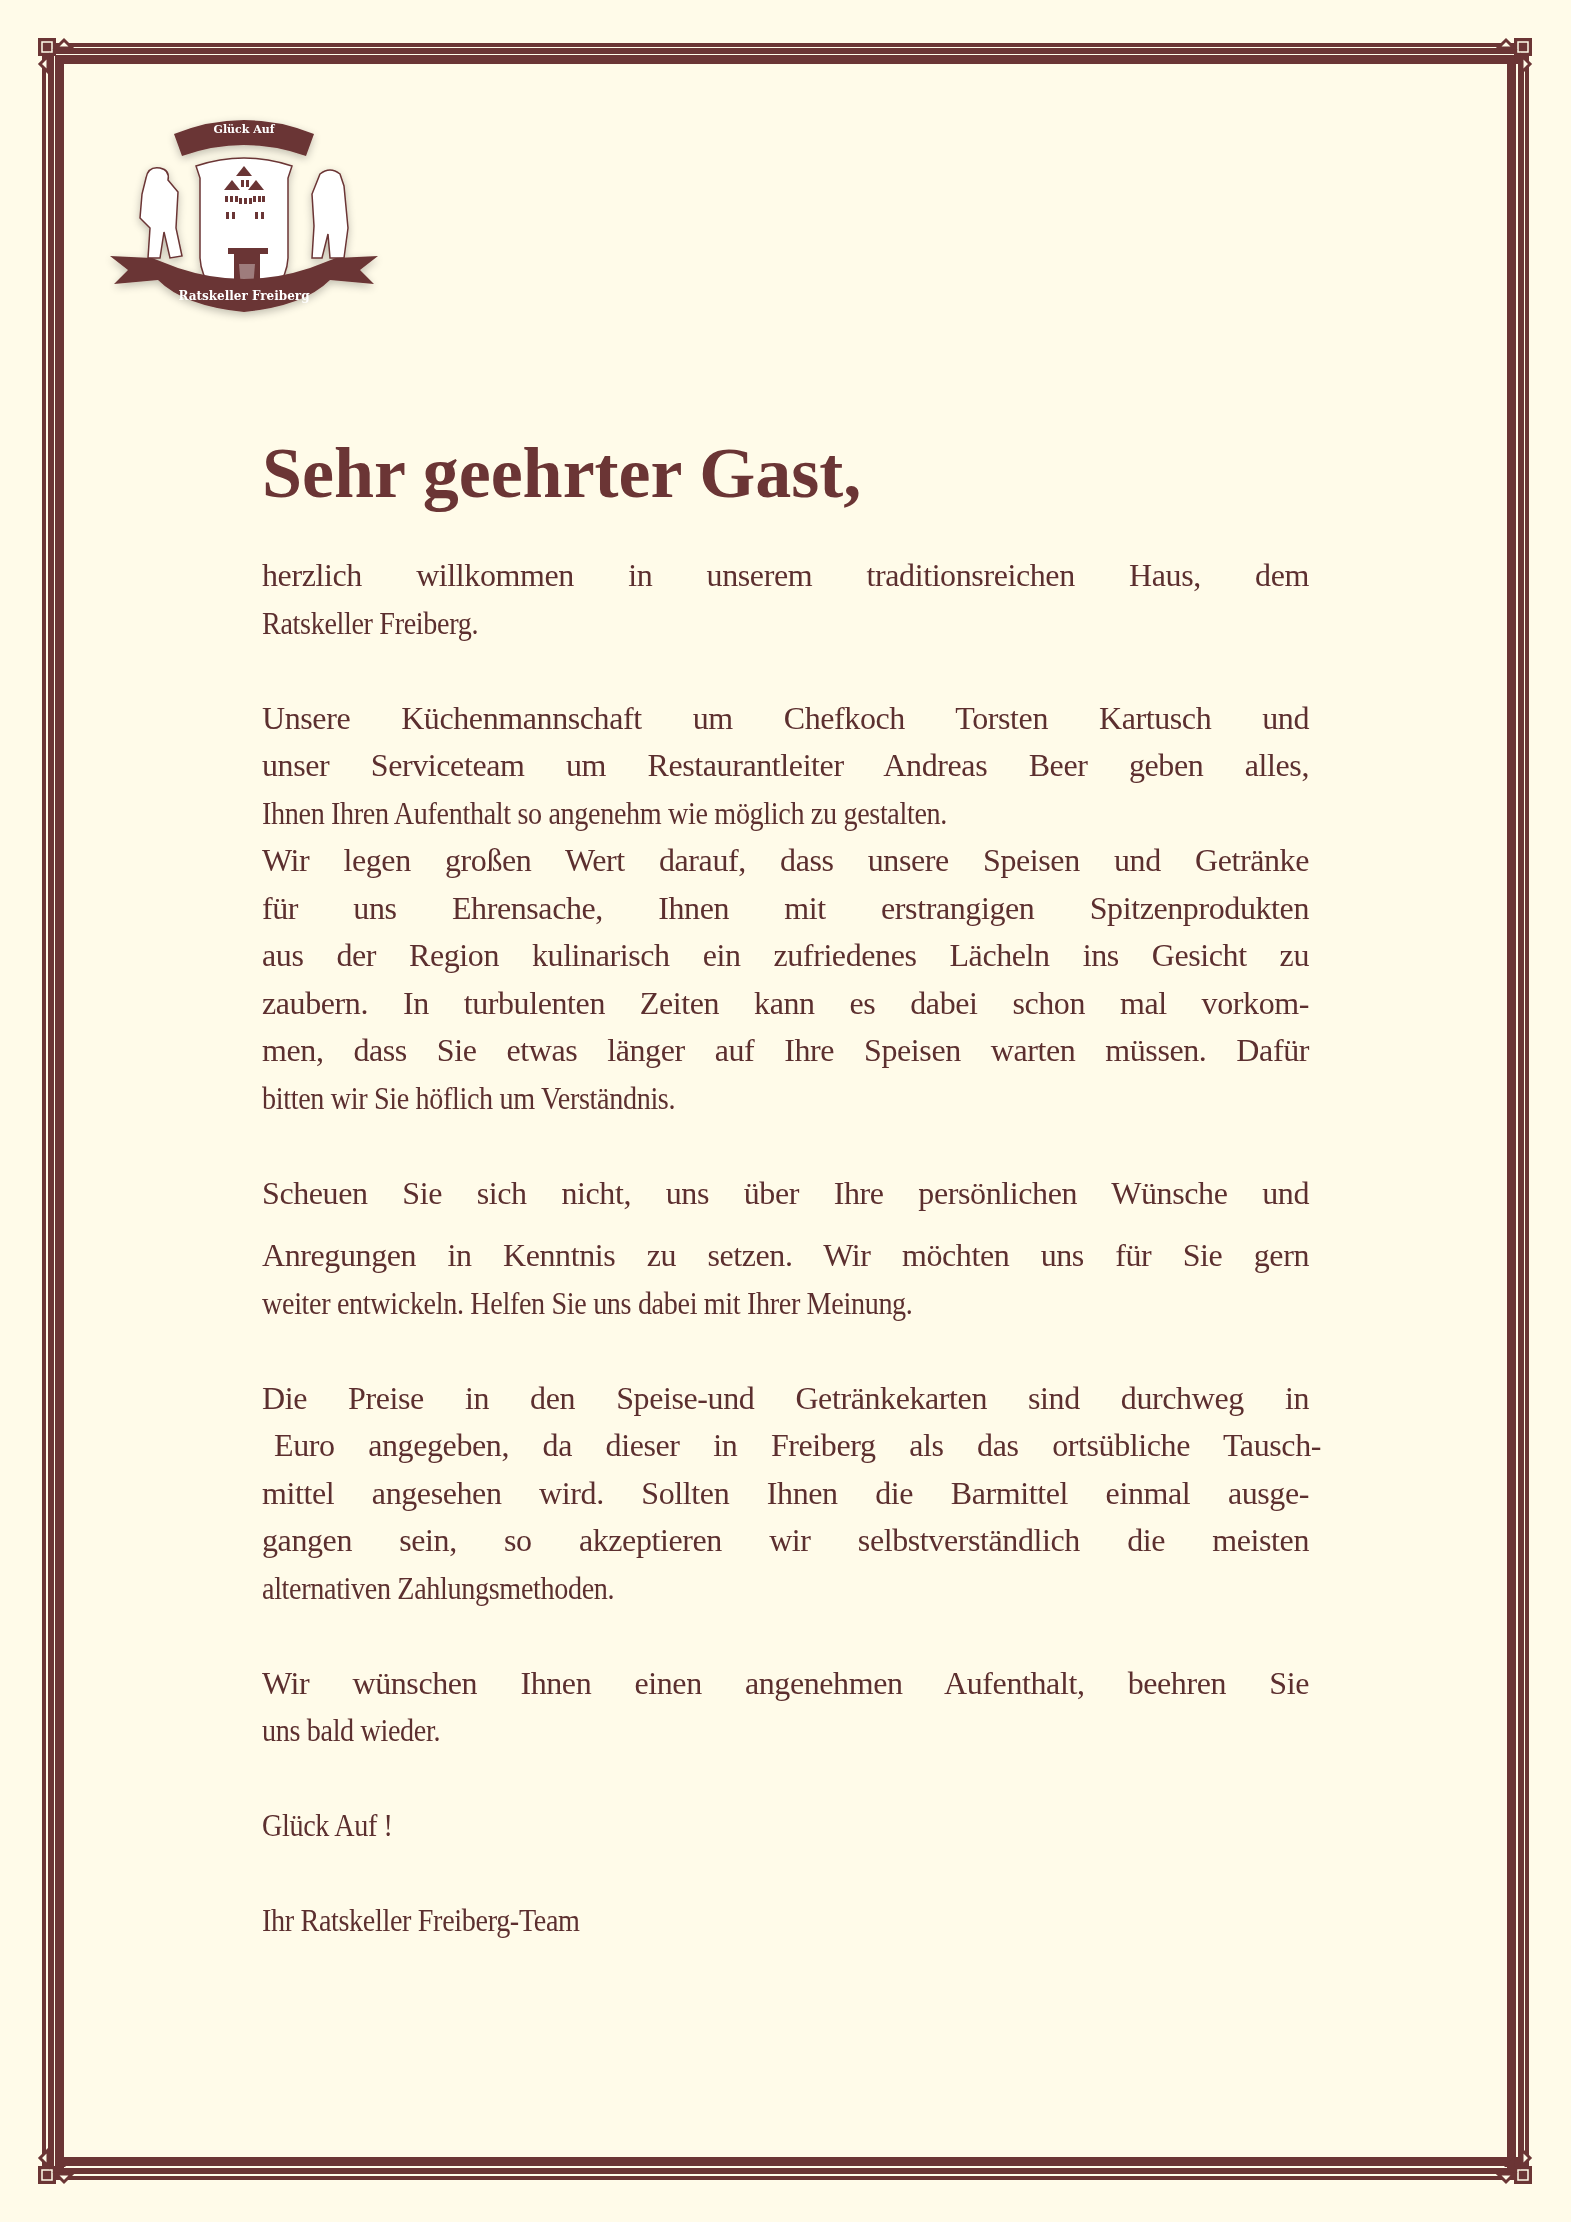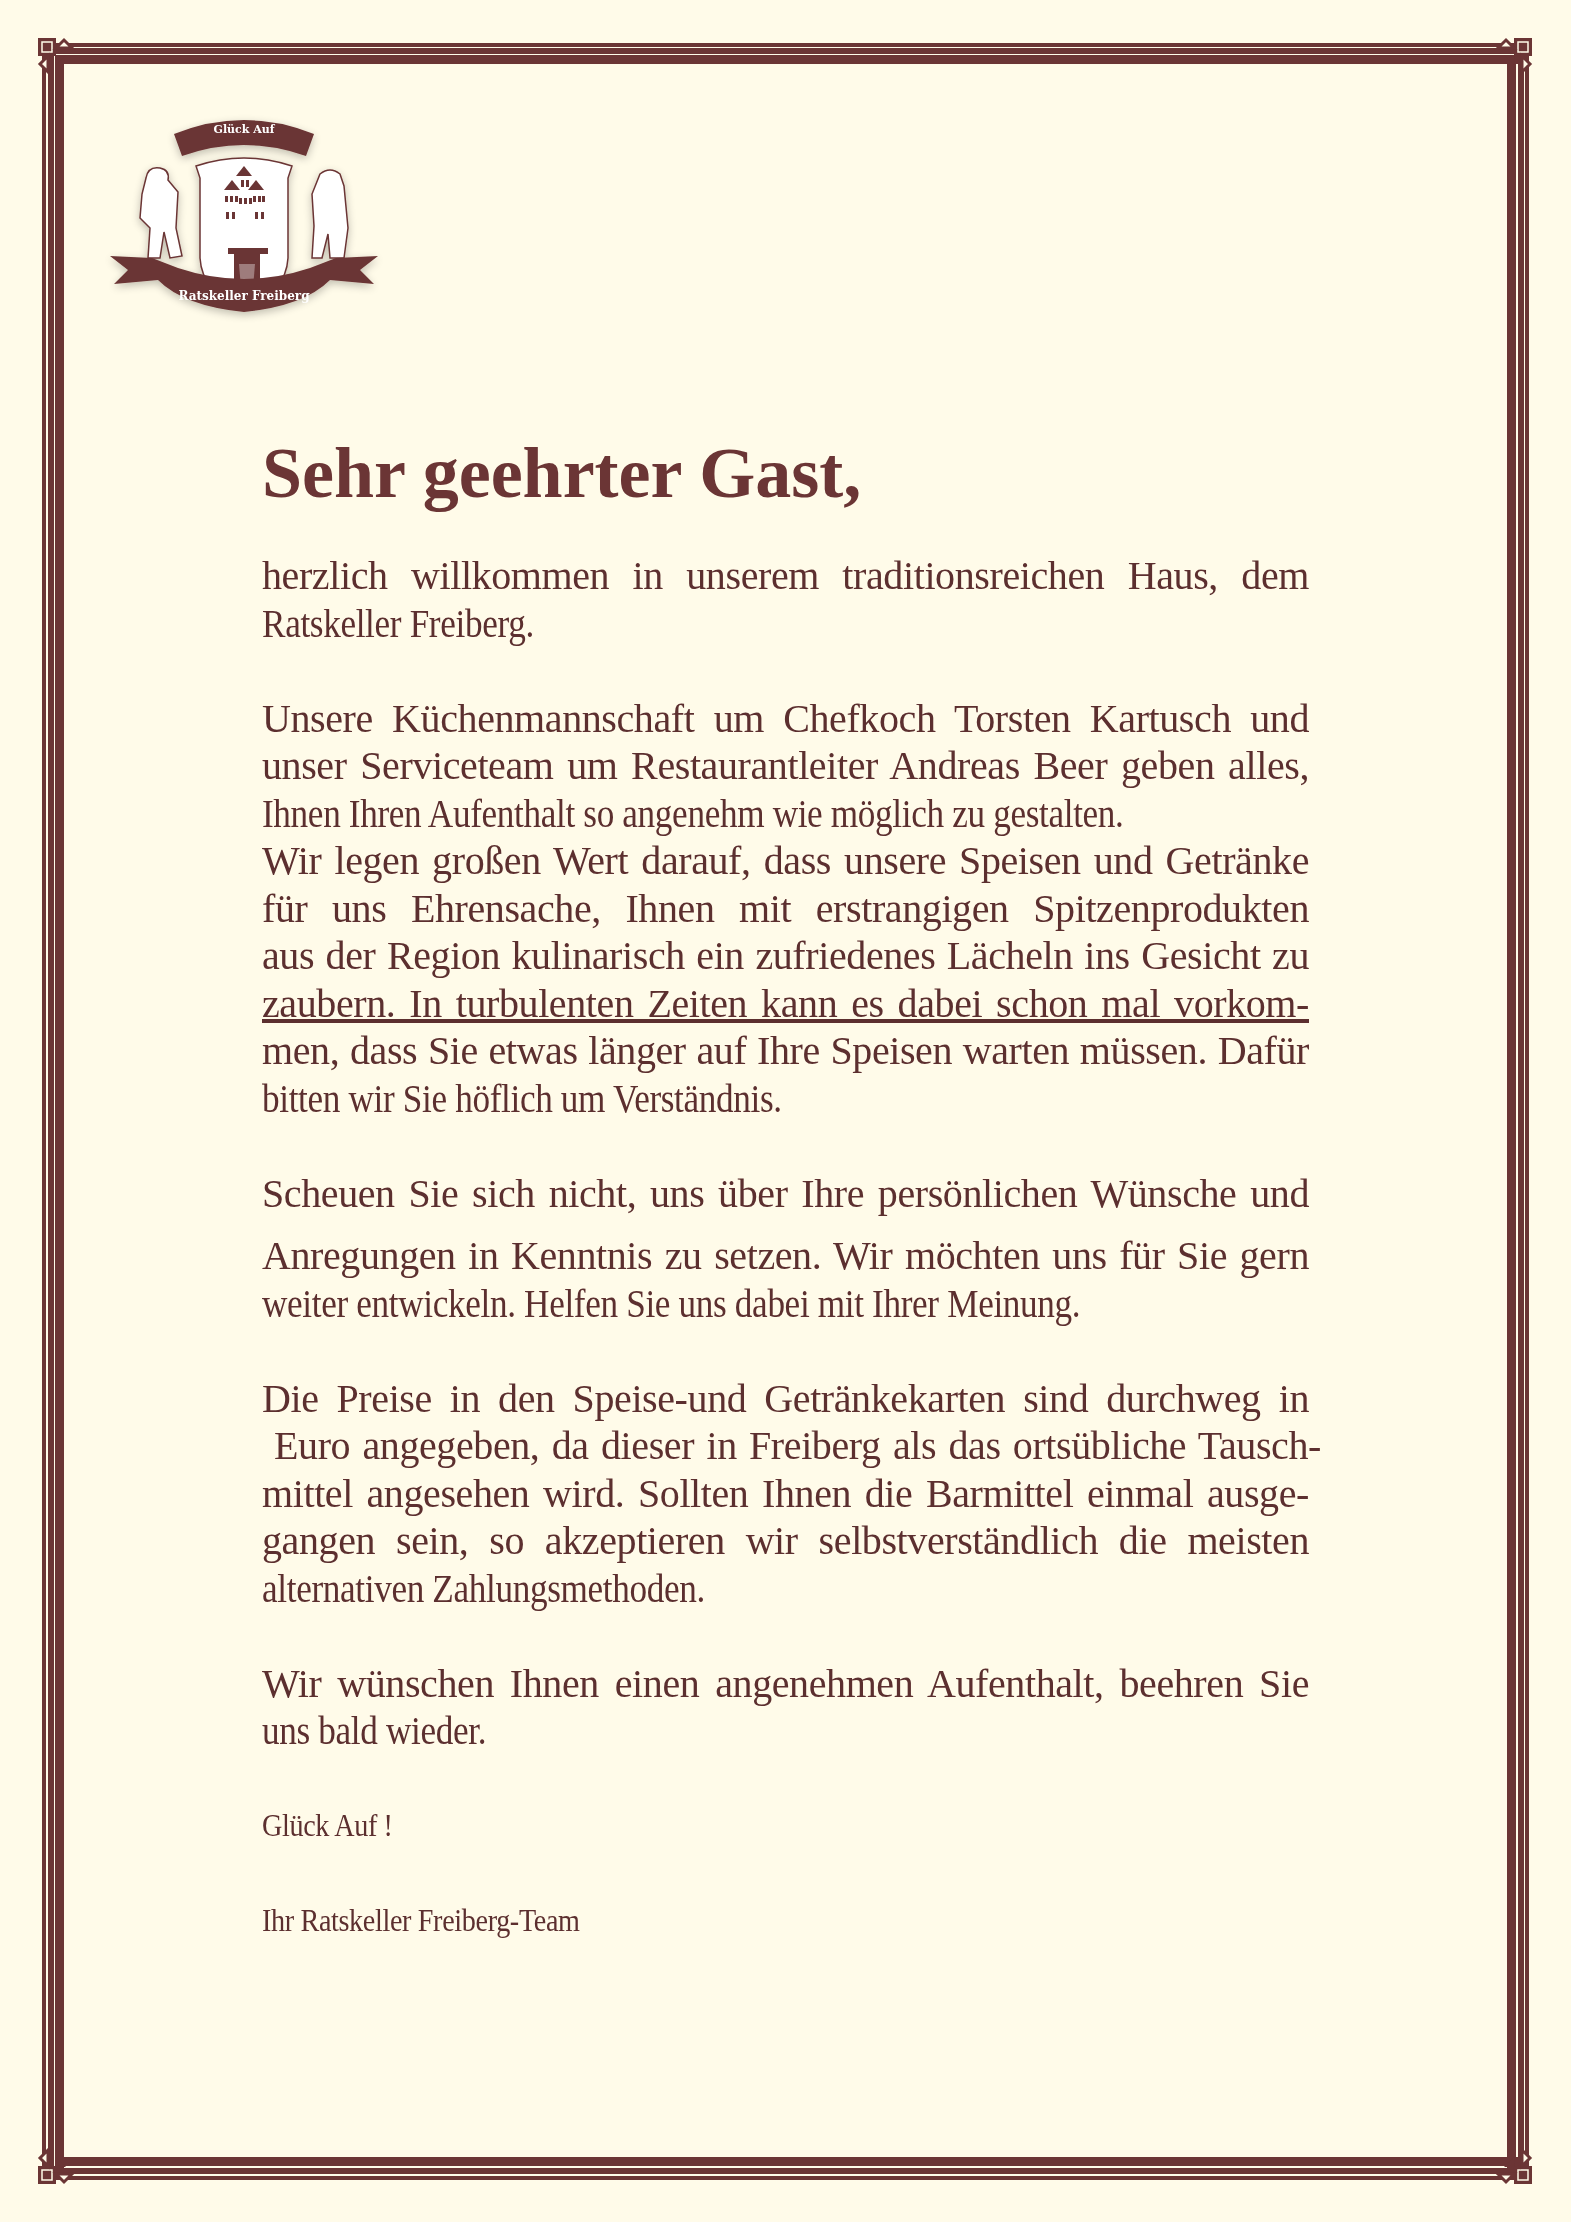--- a/index.html
+++ b/index.html
@@ -77,21 +77,21 @@
       transform-origin: left top;
     }
     .body-text {
       position: absolute;
       top: 112px;
       left: 0;
       width: 1047px;
     }
     .para {
       margin: 0 0 47.5px 0;
-      font-size: 40px;
+      font-size: 32px;
       line-height: 47.5px;
       text-align: justify;
       text-align-last: left;
       hyphens: manual;
       letter-spacing: -0.4px;
     }
     .para .ln {
       display: block;
       text-align: justify;
       text-align-last: justify;
@@ -225,21 +225,21 @@
       <span class="ln" style="display: block; width: 1047px;">herzlich willkommen in unserem traditionsreichen Haus, dem</span>
       <span class="ln last" style="display: block; transform-origin: left top; transform: scaleX(0.88);">Ratskeller Freiberg.</span>
     </p>
     <p class="para">
       <span class="ln" style="display: block; width: 1047px;">Unsere Küchenmannschaft um Chefkoch Torsten Kartusch und</span>
       <span class="ln" style="display: block; width: 1047px;">unser Serviceteam um Restaurantleiter Andreas Beer geben alles,</span>
       <span class="ln last" style="display: block; transform-origin: left top; transform: scaleX(0.88);">Ihnen Ihren Aufenthalt so angenehm wie möglich zu gestalten.</span>
       <span class="ln" style="display: block; width: 1047px;">Wir legen großen Wert darauf, dass unsere Speisen und Getränke</span>
       <span class="ln" style="display: block; width: 1047px;">für uns Ehrensache, Ihnen mit erstrangigen Spitzenprodukten</span>
       <span class="ln" style="display: block; width: 1047px;">aus der Region kulinarisch ein zufriedenes Lächeln ins Gesicht zu</span>
-      <span class="ln" style="display: block; width: 1047px; text-decoration: underline;">zaubern. In turbulenten Zeiten kann es dabei schon mal vorkom-</span>
+      <span class="ln" style="display: block; width: 1047px;">zaubern. In turbulenten Zeiten kann es dabei schon mal vorkom-</span>
       <span class="ln" style="display: block; width: 1047px;">men, dass Sie etwas länger auf Ihre Speisen warten müssen. Dafür</span>
       <span class="ln last" style="display: block; transform-origin: left top; transform: scaleX(0.88);">bitten wir Sie höflich um Verständnis.</span>
     </p>
     <p class="para">
       <span class="ln" style="display: block; width: 1047px;">Scheuen Sie sich nicht, uns über Ihre persönlichen Wünsche und</span>
       <span class="ln" style="display: block; width: 1047px; margin-top: 15px;">Anregungen in Kenntnis zu setzen. Wir möchten uns für Sie gern</span>
       <span class="ln last" style="display: block; transform-origin: left top; transform: scaleX(0.88);">weiter entwickeln. Helfen Sie uns dabei mit Ihrer Meinung.</span>
     </p>
     <p class="para">
       <span class="ln" style="display: block; width: 1047px;">Die Preise in den Speise-und Getränkekarten sind durchweg in</span>

